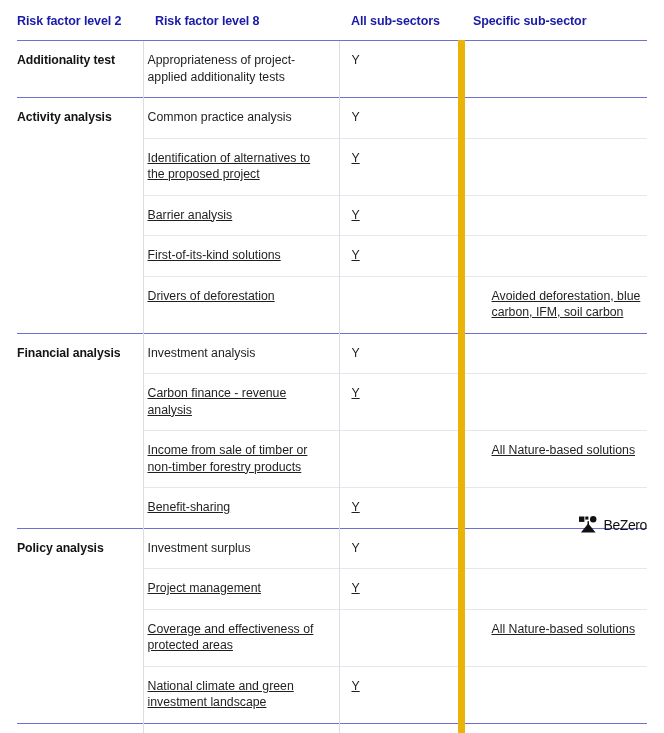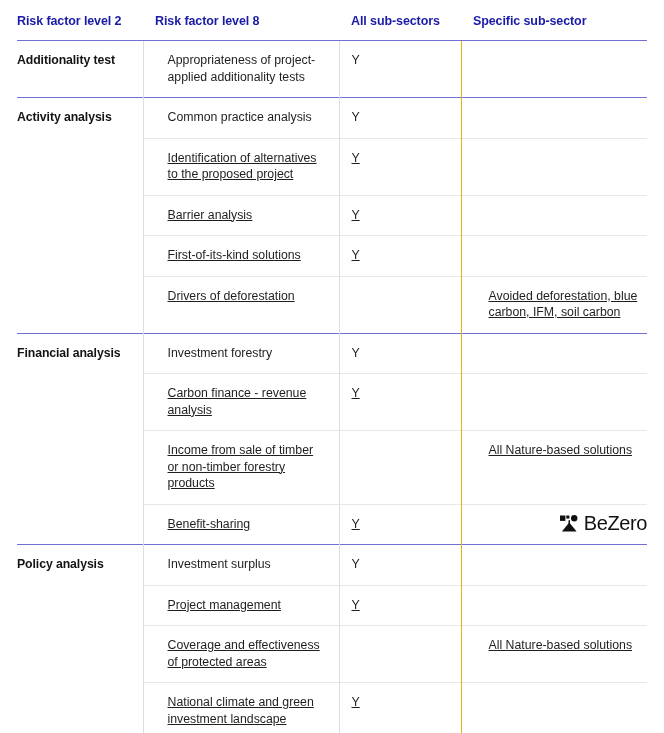--- a/index.html
+++ b/index.html
@@ -60,36 +60,36 @@
   }
 
   td.cat {
     font-weight: bold;
     color: #141414;
     padding-right: 8px;
     letter-spacing: -0.1px;
   }
 
   td.lvl3 {
-    padding-left: 24px;
+    padding-left: 4px;
     padding-right: 14px;
     border-left: 1px solid #dcdce4;
     color: #1f1f1f;
   }
 
   td.allsub {
     padding-left: 12px;
     border-left: 1px solid #dcdce4;
     color: #1f1f1f;
   }
 
   td.specsub {
     padding-left: 27px;
     padding-right: 4px;
-    border-left: 1px solid #eab308;
+    border-left: 7px solid #eab308;
     color: #1f1f1f;
   }
 
   
   tr.inner td.lvl3,
   tr.inner td.allsub,
   tr.inner td.specsub {
     border-top: 1px solid #e6e6ec;
     text-decoration: underline;
   }
@@ -108,21 +108,21 @@
     display: flex;
     align-items: center;
     gap: 5px;
   }
   .logo-mark {
     width: 19px;
     height: 17px;
     display: block;
   }
   .logo-word {
-    font-size: 20px;
+    font-size: 14px;
     font-weight: 400;
     letter-spacing: -0.4px;
     color: #111111;
     line-height: 1;
   }
 </style>
 </head>
 <body>
 
 <div class="sheet">
@@ -170,21 +170,21 @@
           <td class="allsub">Y</td>
           <td class="specsub"></td>
         </tr>
         <tr class="inner">
           <td class="lvl3">Drivers of deforestation</td>
           <td class="allsub"></td>
           <td class="specsub">Avoided deforestation, blue carbon, IFM, soil carbon</td>
         </tr>
         <tr class="group-start">
           <td class="cat" rowspan="4">Financial analysis</td>
-          <td class="lvl3">Investment forestry</td>
+          <td class="lvl3">Investment analysis</td>
           <td class="allsub">Y</td>
           <td class="specsub"></td>
         </tr>
         <tr class="inner">
           <td class="lvl3">Carbon finance - revenue analysis</td>
           <td class="allsub">Y</td>
           <td class="specsub"></td>
         </tr>
         <tr class="inner">
           <td class="lvl3">Income from sale of timber or non-timber forestry products</td>

